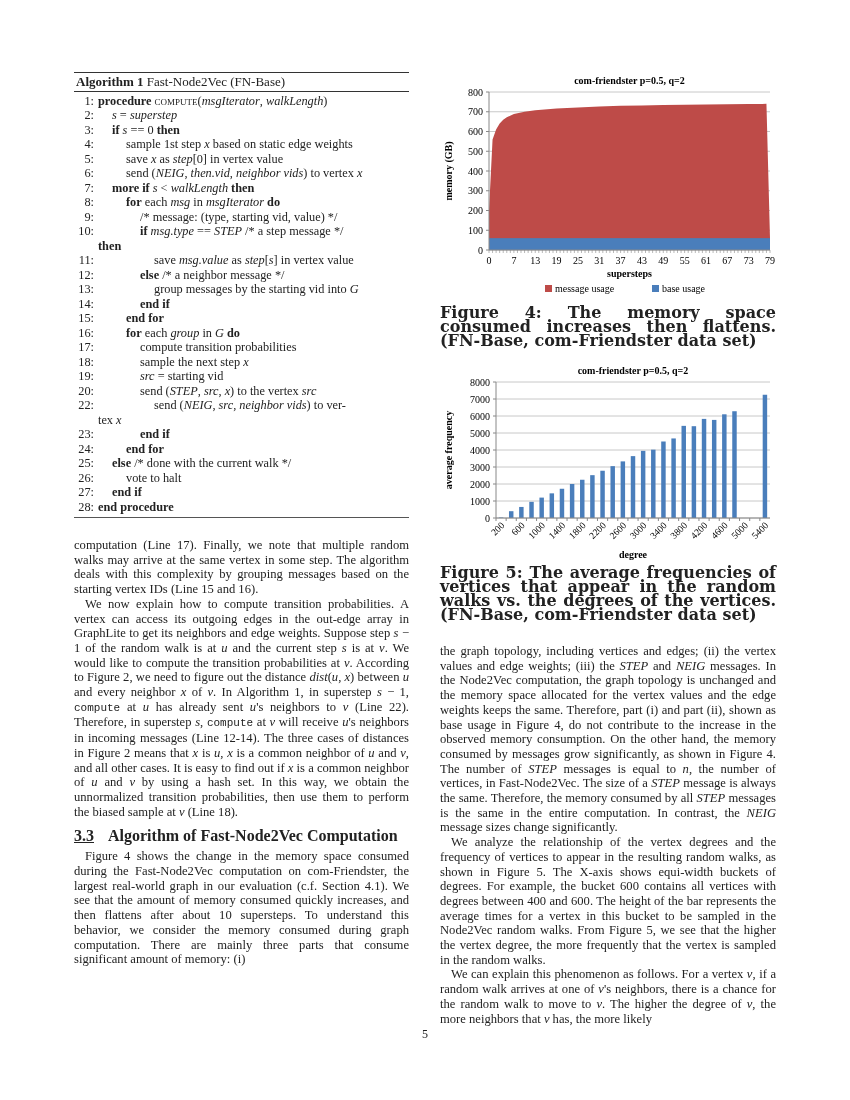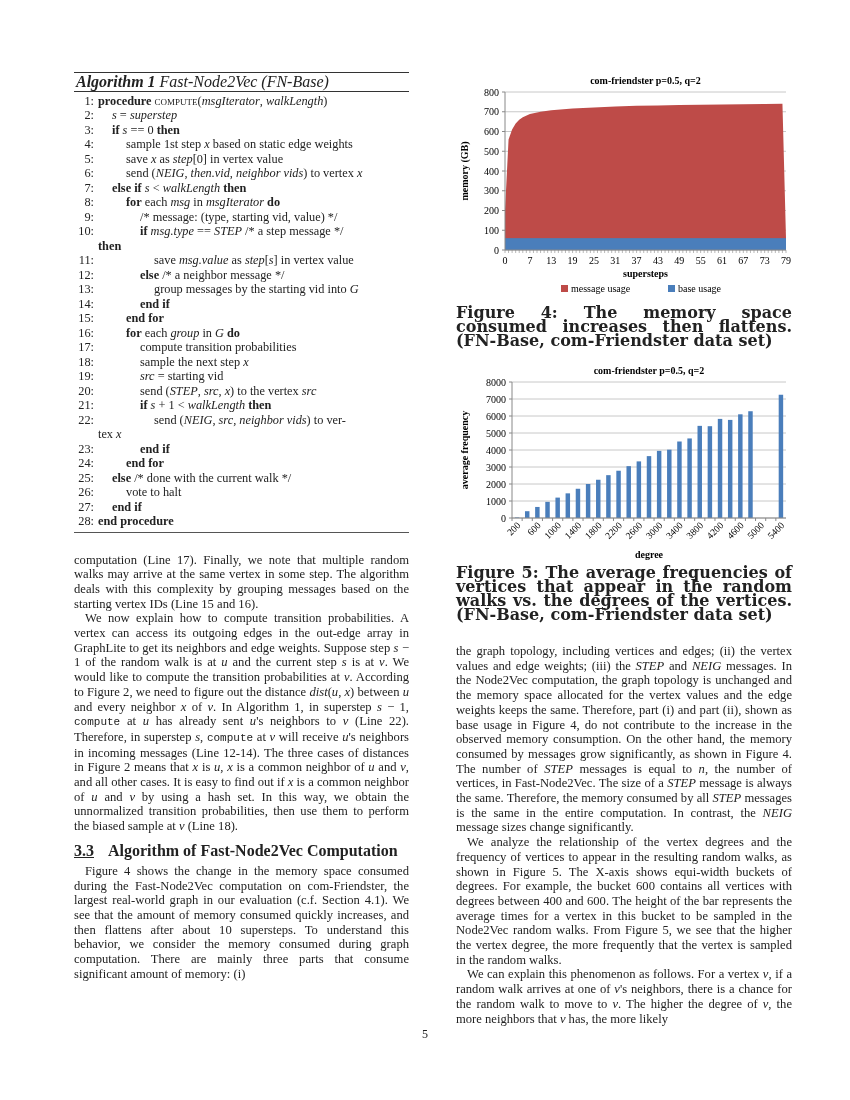--- a/index.html
+++ b/index.html
@@ -1,21 +1,21 @@
 <!DOCTYPE html>
 <html><head>
 <meta charset="utf-8">
 <style>
   * { box-sizing: border-box; margin: 0; padding: 0; }
   body { width: 850px; height: 1100px; background: #fff; font-family: "DejaVu Serif", "Liberation Serif", serif; color: #222; position: relative; overflow: hidden; }
   .col { position: absolute; top: 72px; width: 335px; }
   .left { left: 74px; }
-  .right { left: 456px; width: 336px; }
+  .right { left: 440px; width: 336px; }
   .algo { font-family: "Liberation Serif", serif; font-size: 12.3px; line-height: 14.5px; }
-  .algo-title { border-top: 1.5px solid #333; border-bottom: 1px solid #333; padding: 2px 0 1px 2px; font-size: 16px; font-style: italic; }
+  .algo-title { border-top: 1.5px solid #333; border-bottom: 1px solid #333; padding: 2px 0 1px 2px; font-size: 13px; }
   .algo-title b { font-weight: bold; }
   .algo-lines { padding-top: 2px; border-bottom: 1.5px solid #555; padding-bottom: 3px; }
   .aline { display: flex; white-space: nowrap; }
   .aline .num { width: 20px; text-align: right; flex-shrink: 0; margin-right: 4px; }
   .aline .txt { white-space: normal; }
   .kw { font-weight: bold; }
   .it { font-style: italic; }
   .sc { font-variant: small-caps; }
   .para { font-family: "Liberation Serif", serif; font-size: 12.6px; line-height: 14.7px; text-align: justify; }
   .para.indent { text-indent: 11px; }
@@ -55,21 +55,21 @@
         <div class="aline">
           <span class="num">5:</span>
           <span class="txt" style="padding-left: 28px;">save <span class="it">x</span> as <span class="it">step</span>[0] in vertex value</span>
         </div>
         <div class="aline">
           <span class="num">6:</span>
           <span class="txt" style="padding-left: 28px;">send (<span class="it">NEIG</span>, <span class="it">then.vid</span>, <span class="it">neighbor vids</span>) to vertex <span class="it">x</span></span>
         </div>
         <div class="aline">
           <span class="num">7:</span>
-          <span class="txt" style="padding-left: 14px;"><span class="kw">else if</span> <span class="it">s</span> &lt; <span class="it">walkLength</span> <span class="kw">then</span></span>
+          <span class="txt" style="padding-left: 14px;"><span class="kw">more if</span> <span class="it">s</span> &lt; <span class="it">walkLength</span> <span class="kw">then</span></span>
         </div>
         <div class="aline">
           <span class="num">8:</span>
           <span class="txt" style="padding-left: 28px;"><span class="kw">for</span> each <span class="it">msg</span> in <span class="it">msgIterator</span> <span class="kw">do</span></span>
         </div>
         <div class="aline">
           <span class="num">9:</span>
           <span class="txt" style="padding-left: 42px;">/* message: (type, starting vid, value) */</span>
         </div>
         <div class="aline">
@@ -112,24 +112,20 @@
           <span class="num">18:</span>
           <span class="txt" style="padding-left: 42px;">sample the next step <span class="it">x</span></span>
         </div>
         <div class="aline">
           <span class="num">19:</span>
           <span class="txt" style="padding-left: 42px;"><span class="it">src</span> = starting vid</span>
         </div>
         <div class="aline">
           <span class="num">20:</span>
           <span class="txt" style="padding-left: 42px;">send (<span class="it">STEP</span>, <span class="it">src</span>, <span class="it">x</span>) to the vertex <span class="it">src</span></span>
-        </div>
-        <div class="aline">
-          <span class="num">21:</span>
-          <span class="txt" style="padding-left: 42px;"><span class="kw">if</span> <span class="it">s</span> + 1 &lt; <span class="it">walkLength</span> <span class="kw">then</span></span>
         </div>
         <div class="aline">
           <span class="num">22:</span>
           <span class="txt" style="padding-left: 56px;">send (<span class="it">NEIG</span>, <span class="it">src</span>, <span class="it">neighbor vids</span>) to ver-</span>
         </div>
         <div class="aline">
           <span class="num" style="width: 20px; margin-right: 4px;"></span>
           <span class="txt" style="padding-left: 0px;">tex <span class="it">x</span></span>
         </div>
         <div class="aline">

